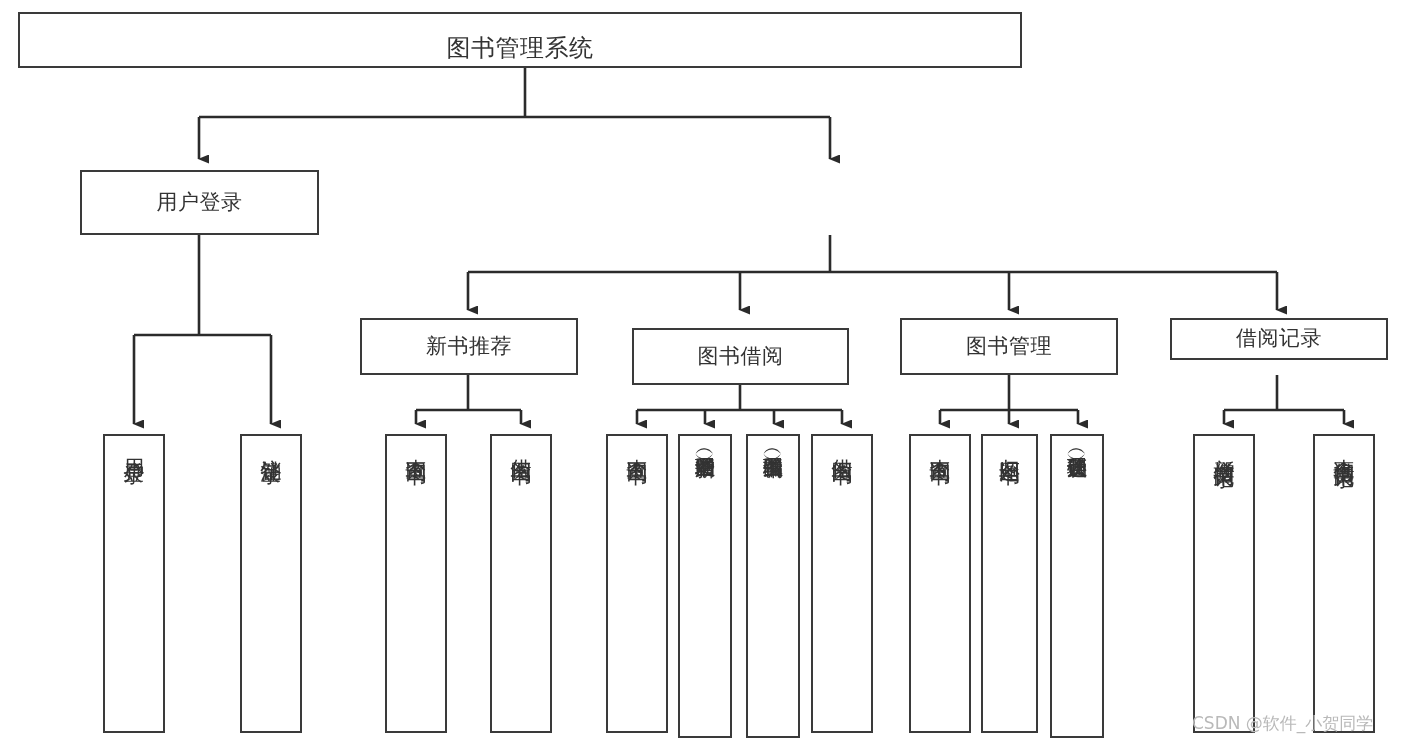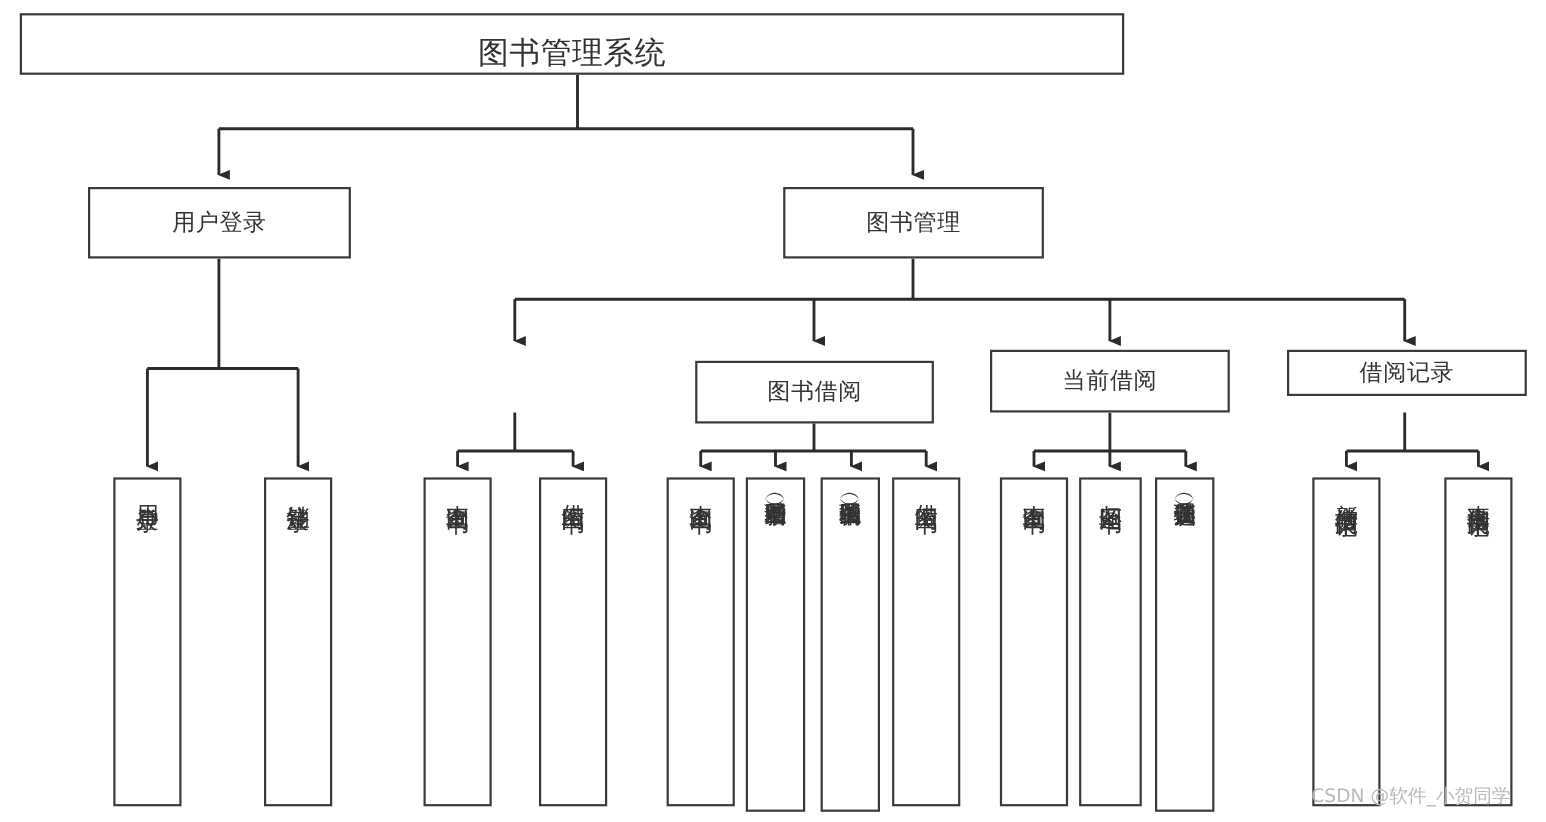--- a/index.html
+++ b/index.html
@@ -39,21 +39,21 @@
     letter-spacing: 0.5px;
   }
   
   .node-h .node-label {
     writing-mode: horizontal-tb;
     font-size: 21px;
     line-height: 1.1;
     white-space: nowrap;
   }
   #node-root .node-label {
-    font-size: 28px;
+    font-size: 24px;
     margin-top: 17px;
   }
   
   .node-v {
     align-items: flex-start;
     padding-top: 6px;
   }
   .node-v .node-label {
     writing-mode: vertical-rl;
     text-orientation: upright;
@@ -134,31 +134,31 @@
   </svg>
 
   <div class="node-box node-h" id="node-root" style="left:18px; top:12px; width:1004px; height:56px;">
     <span class="node-label">图书管理系统</span>
   </div>
 
   <div class="node-box node-h" style="left:80px; top:170px; width:239px; height:65px;">
     <span class="node-label">用户登录</span>
   </div>
 
-  <div class="node-box node-h" style="left:712px; top:170px; width:237px; height:65px;">
-    <span class="node-label">图书管理</span>
-  </div>
-
+
+  <div class="node-box node-h" style="left:360px; top:318px; width:218px; height:57px;">
+    <span class="node-label">新书推荐</span>
+  </div>
 
   <div class="node-box node-h" style="left:632px; top:328px; width:217px; height:57px;">
     <span class="node-label">图书借阅</span>
   </div>
 
   <div class="node-box node-h" style="left:900px; top:318px; width:218px; height:57px;">
-    <span class="node-label">当前借阅</span>
+    <span class="node-label">图书管理</span>
   </div>
 
   <div class="node-box node-h" style="left:1170px; top:318px; width:218px; height:42px;">
     <span class="node-label">借阅记录</span>
   </div>
 
   <div class="node-box node-v" style="left:103px; top:434px; width:62px; height:299px;">
     <span class="node-label">用户登录</span>
   </div>
 

